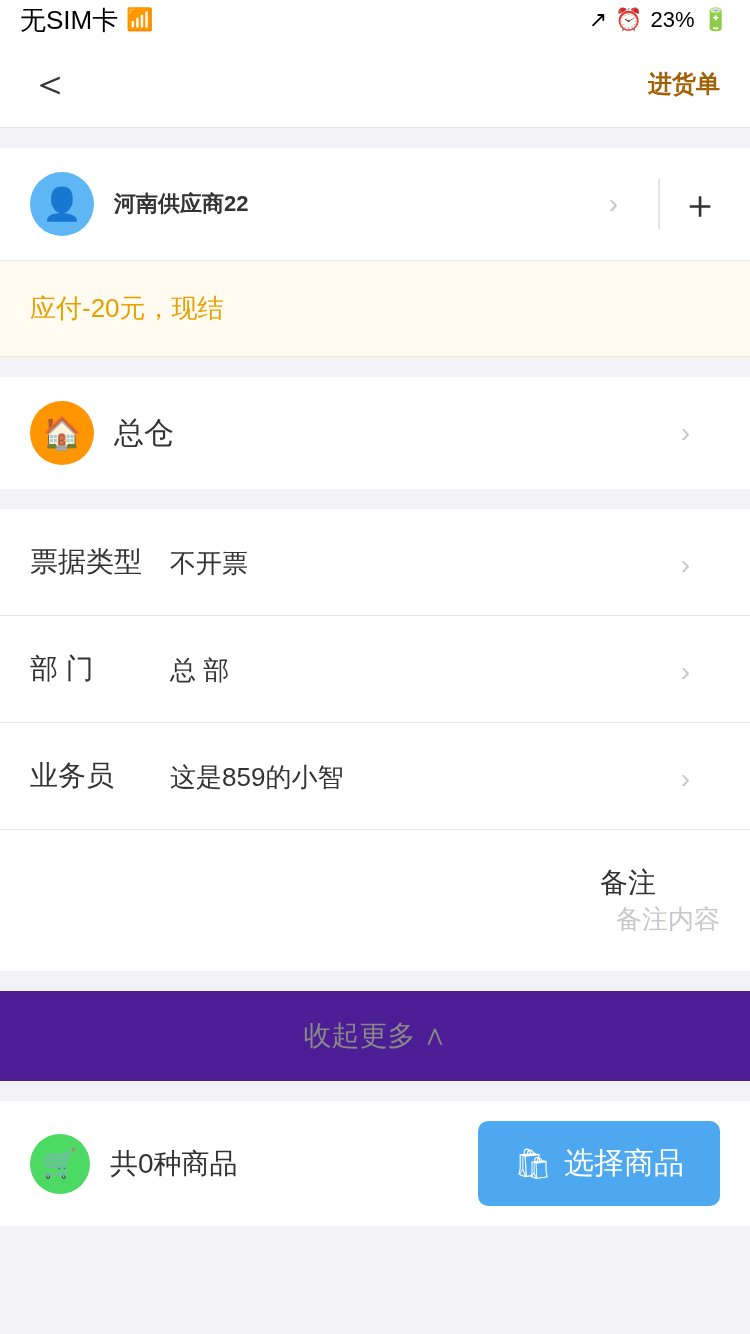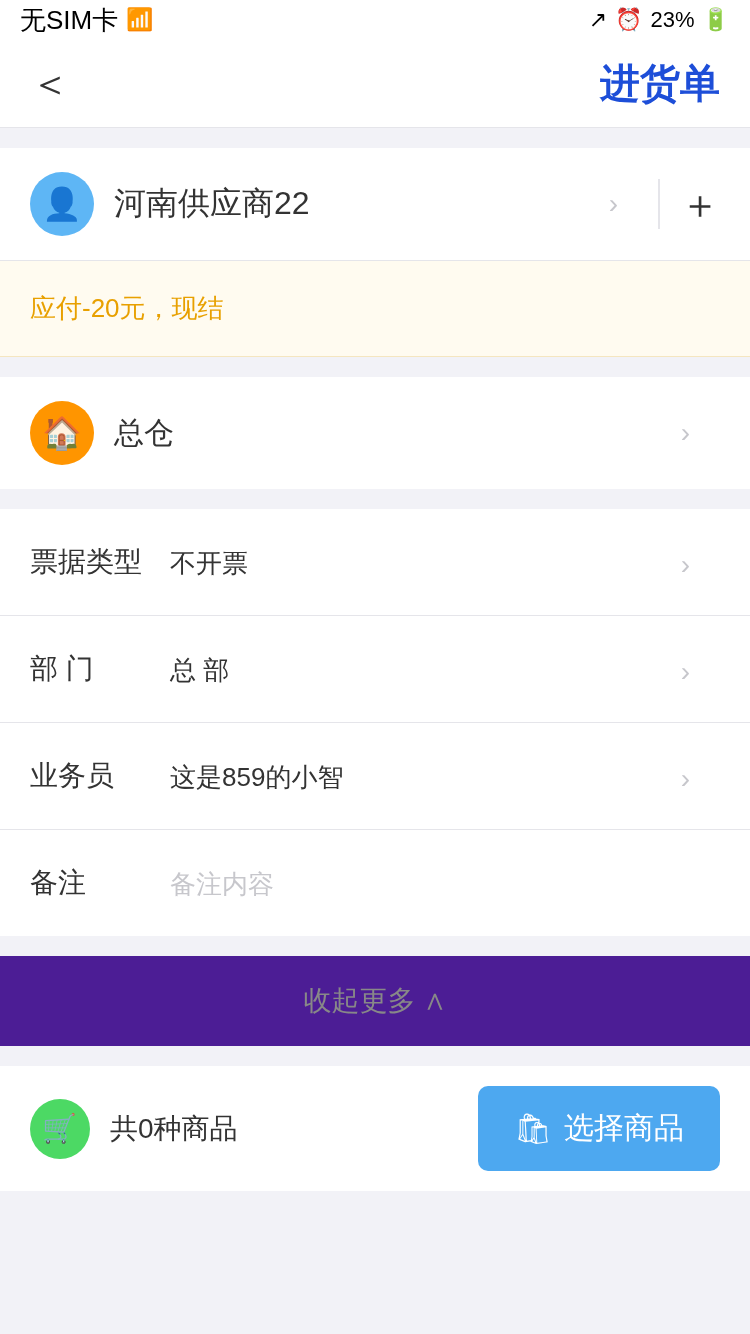--- a/index.html
+++ b/index.html
@@ -58,23 +58,23 @@
     }
     .nav-back {
       font-size: 40px;
       color: #333;
       cursor: pointer;
       width: 60px;
       display: flex;
       align-items: center;
     }
     .nav-title {
-      font-size: 40px;
+      font-size: 24px;
       font-weight: 600;
-      color: #1d4ed8;
+      color: #a16207;
     }
     .nav-action {
       font-size: 30px;
       color: #333;
       font-weight: 400;
       cursor: pointer;
     }
 
     
     .section {
@@ -101,23 +101,23 @@
       height: 64px;
       border-radius: 50%;
       background: #5eb6f5;
       display: flex;
       align-items: center;
       justify-content: center;
       color: #fff;
       font-size: 32px;
     }
     .supplier-name {
-      font-size: 32px;
-      color: #333;
-      font-weight: 400;
+      font-size: 22px;
+      color: #333;
+      font-weight: 700;
     }
     .chevron-right {
       color: #c7c7cc;
       font-size: 28px;
       margin-right: 30px;
     }
     .plus-btn {
       font-size: 40px;
       color: #333;
       font-weight: 300;
@@ -171,20 +171,21 @@
     }
     .form-row {
       display: flex;
       align-items: flex-end;
       padding: 34px 30px;
       border-bottom: 1px solid #e5e5ea;
       cursor: pointer;
     }
     .form-row:last-child {
       border-bottom: none;
+      flex-direction: column;
     }
     .form-label {
       font-size: 28px;
       color: #333;
       width: 120px;
       flex-shrink: 0;
     }
     .form-value {
       flex: 1;
       font-size: 26px;

